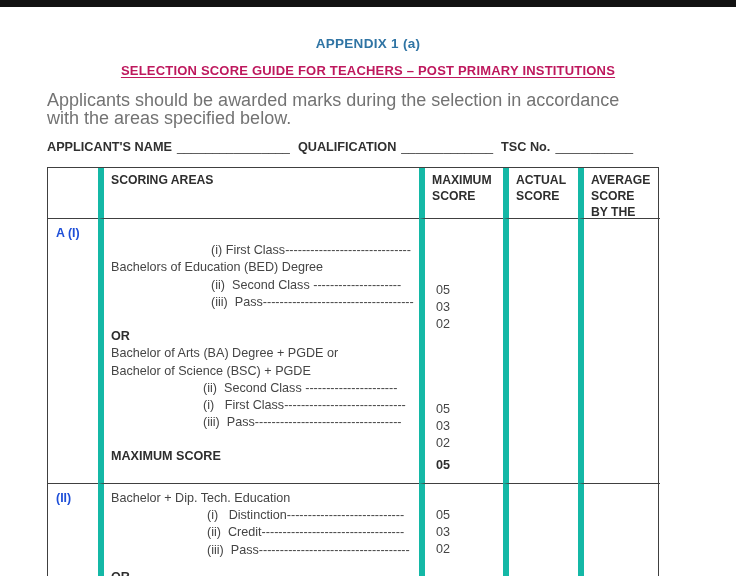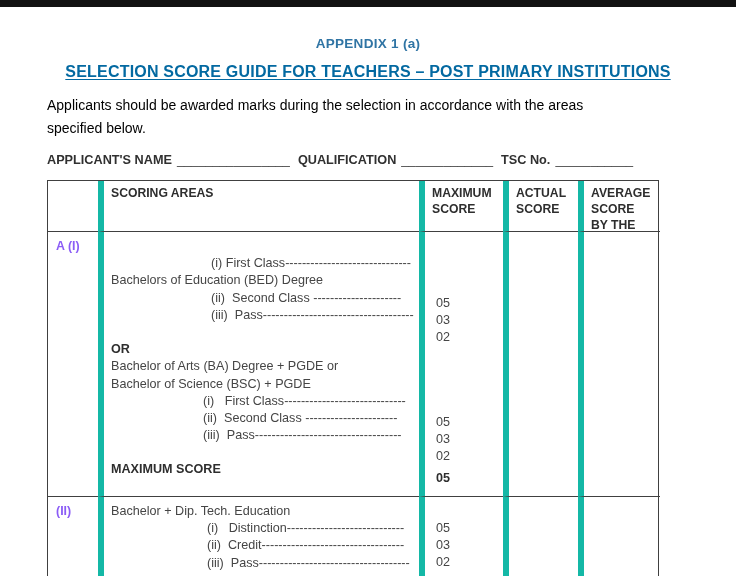--- a/index.html
+++ b/index.html
@@ -11,26 +11,26 @@
   }
   .top-bar { width:736px; height:7px; background:#121212; }
 
   .doc-title {
     margin-top:29px; text-align:center;
     font-size:13.5px; font-weight:bold; letter-spacing:.3px;
     color:#2f74a4;
   }
   .doc-subtitle {
     margin-top:12px; text-align:center;
-    font-size:16px; font-weight:bold; letter-spacing:.2px;
-    color:#0369a1; text-decoration:underline; text-underline-offset:2px;
+    font-size:13px; font-weight:bold; letter-spacing:.2px;
+    color:#be185d; text-decoration:underline; text-underline-offset:2px;
   }
   .intro {
     margin:13px 0 0 47px; max-width:580px;
-    font-size:14px; line-height:23px; color:#000000;
+    font-size:18px; line-height:18px; color:#737373;
   }
   .form-line {
     margin:13px 0 0 47px; white-space:nowrap;
     font-size:12.7px; color:#303030;
   }
   .fl-label { font-weight:bold; }
   .fl-blank { font-weight:normal; color:#3a3a3a; margin:0 8px 0 5px; }
   .fl-blank.last { margin-right:8px; }
 
   .score-table {
@@ -41,21 +41,21 @@
     border:1px solid #404040;
     font-size:12.6px; color:#454545;
   }
   .cell { overflow:hidden; }
   .bl { border-left:6px solid #14b8a6; }
   .bt { border-top:1px solid #404040; }
   .head {
     font-weight:bold; color:#2e2e2e;
     padding:4px 6px 0 7px; line-height:16px; font-size:12.2px;
   }
-  .id-cell { font-weight:bold; color:#8b5cf6; padding:7px 2px 0 8px; font-size:12.4px; }
+  .id-cell { font-weight:bold; color:#1d4ed8; padding:7px 2px 0 8px; font-size:12.4px; }
   .body-cell { padding:6px 0 0 7px; }
   .cell-line { height:17.2px; line-height:17.2px; white-space:pre; }
   .bold { font-weight:bold; color:#2e2e2e; }
   .ind1 { padding-left:100px; }
   .ind2 { padding-left:92px; }
   .ind3 { padding-left:96px; }
   .small-gap { height:10px; }
   .score-col { padding:6px 0 0 11px; }
   .score-line { height:17.2px; line-height:17.2px; }
   .s-offset-a { margin-top:57px; }
@@ -90,22 +90,22 @@
     <div class="cell body-cell bl bt">
       <div class="cell-line"></div>
       <div class="cell-line ind1">(i) First Class------------------------------</div>
       <div class="cell-line">Bachelors of Education (BED) Degree</div>
       <div class="cell-line ind1">(ii)  Second Class ---------------------</div>
       <div class="cell-line ind1">(iii)  Pass------------------------------------</div>
       <div class="cell-line"></div>
       <div class="cell-line bold">OR</div>
       <div class="cell-line">Bachelor of Arts (BA) Degree + PGDE or</div>
       <div class="cell-line">Bachelor of Science (BSC) + PGDE</div>
+      <div class="cell-line ind2">(ii)  Second Class ----------------------</div>
       <div class="cell-line ind2">(i)   First Class-----------------------------</div>
-      <div class="cell-line ind2">(ii)  Second Class ----------------------</div>
       <div class="cell-line ind2">(iii)  Pass-----------------------------------</div>
       <div class="cell-line"></div>
       <div class="cell-line bold">MAXIMUM SCORE</div>
     </div>
     <div class="cell score-col bl bt">
       <div class="score-line s-offset-a">05</div>
       <div class="score-line">03</div>
       <div class="score-line">02</div>
       <div class="score-line s-offset-b">05</div>
       <div class="score-line">03</div>

